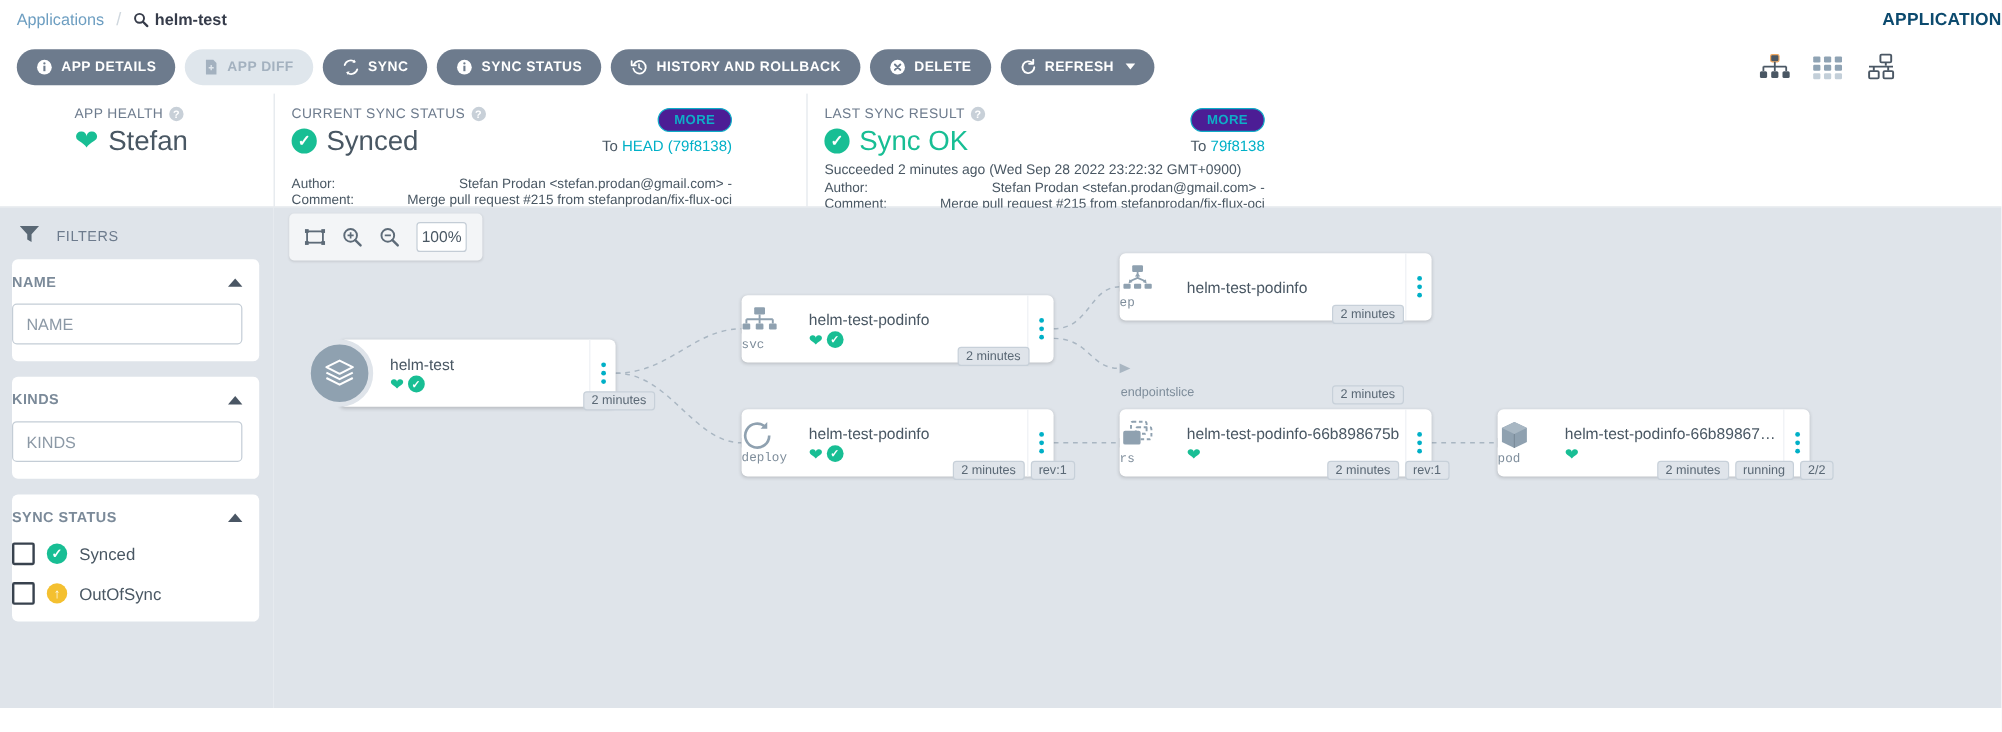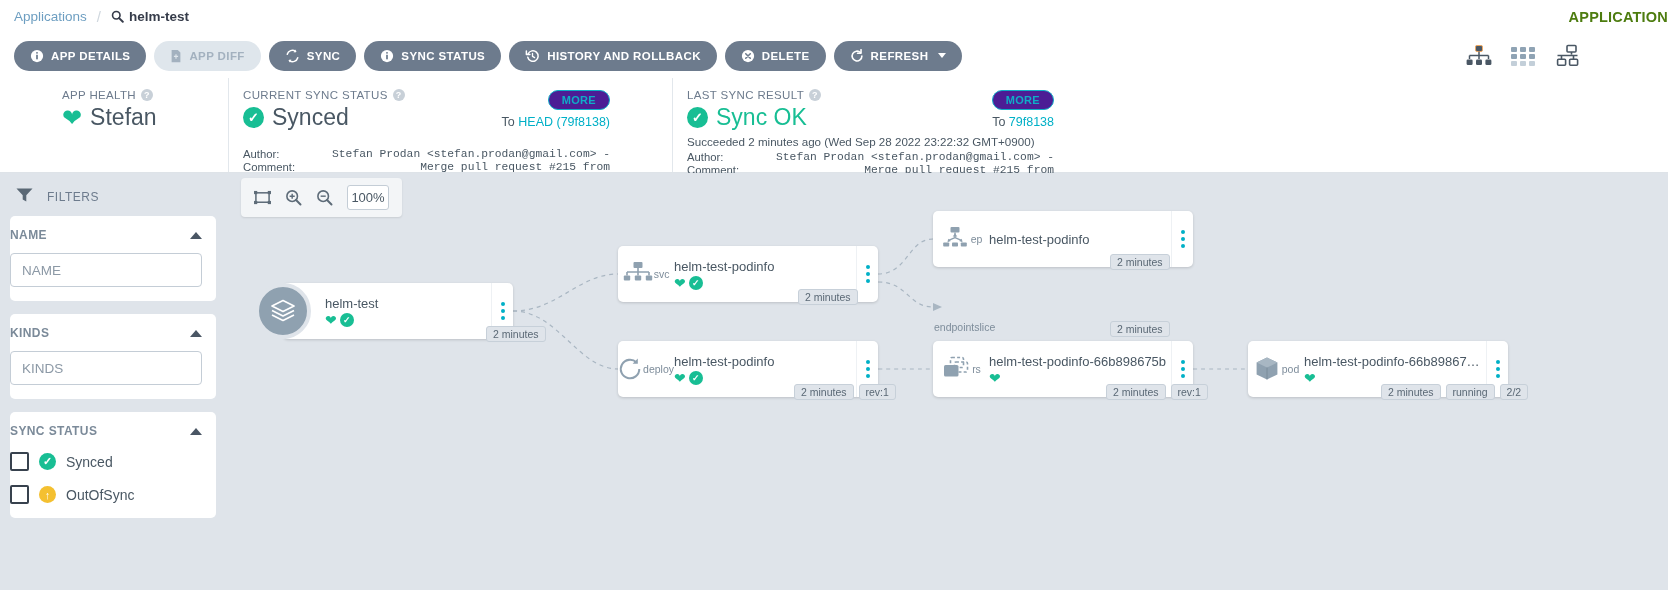--- a/index.html
+++ b/index.html
@@ -17,21 +17,21 @@
   }
   .crumb-link { color: #6d9ec1; font-size: 13.5px; cursor: pointer; }
   .crumb-sep { color: #cfd7de; margin: 0 10px; font-size: 15px; }
   .crumb-current {
     color: #363c4a; font-size: 13.5px; font-weight: bold;
     display: flex; align-items: center; gap: 5px;
   }
   .crumb-current .mag { display: inline-flex; }
   .app-kind-label {
     position: absolute; right: 0px; top: 9px;
-    color: #4d7c0f; font-size: 14.5px; font-weight: bold;
+    color: #0c4a6e; font-size: 14.5px; font-weight: bold;
     letter-spacing: .2px; white-space: nowrap;
   }
 
   
   .toolbar {
     height: 45px; background: #fff; display: flex; align-items: center;
     padding: 0 14px; gap: 8px; position: relative;
   }
   .tb-btn {
     height: 30px; border-radius: 15px; background: #6d7b8d; color: #fff;
@@ -93,21 +93,21 @@
     font-size: 12.5px; color: #495763;
   }
   .to-rev a { color: #00b0c7; text-decoration: none; cursor: pointer; }
   .succeeded-line {
     font-size: 11.6px; color: #495763; margin-top: 4px;
   }
   .kv-grid {
     display: grid; grid-template-columns: 66px 1fr;
     font-size: 11.3px; color: #495763; margin-top: 3px; row-gap: 1px;
   }
-  .kv-grid .v { text-align: right; font-family: Liberation Mono, monospace; }
+  .kv-grid .v { text-align: right; }
   .st-pane.sync .kv-grid { margin-top: 17px; }
 
   
   .body-row { display: flex; height: 417px; }
 
   
   .filters {
     width: 228px; background: #dfe4ea; padding: 10px 12px 0 10px;
     overflow: hidden;
   }
@@ -169,23 +169,24 @@
     font-family: "Liberation Sans", sans-serif;
   }
 
   
   .node {
     position: absolute; background: #fff; border-radius: 5px;
     box-shadow: 0 1px 3px rgba(0,0,0,.16);
     display: flex; align-items: center;
   }
   .node .n-ico {
-    width: 56px; flex: none; display: flex; flex-direction: row;
-    align-items: center; justify-content: center; gap: 1px;
+    width: 56px; flex: none; display: flex; flex-direction: column;
+    align-items: flex-start; justify-content: center; gap: 1px;
     color: #8fa1b0;
+    font-family: Liberation Mono, monospace;
   }
   .n-kind { font-size: 10.5px; color: #7e8d9b; }
   .n-body { flex: 1; min-width: 0; padding-right: 4px; }
   .n-title {
     font-size: 13px; color: #495763; white-space: nowrap;
     overflow: hidden; text-overflow: ellipsis;
   }
   .n-icons { display: flex; align-items: center; gap: 3px; margin-top: 2px; }
   .n-heart { color: #18be94; font-size: 14px; line-height: 1; }
   .n-sync {

